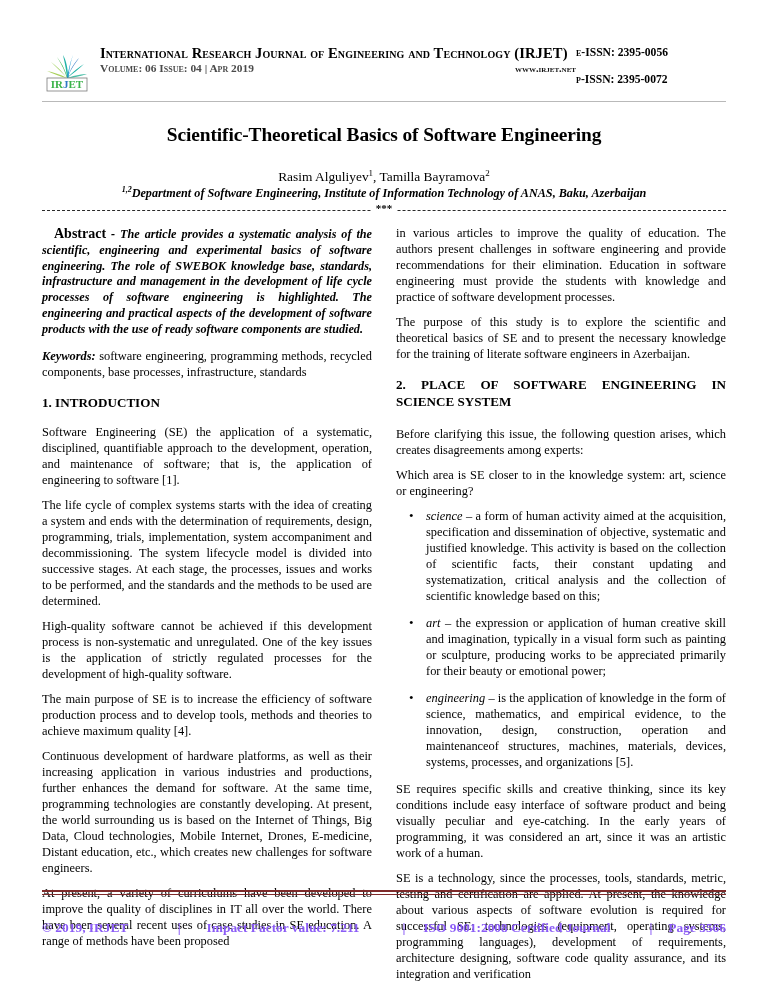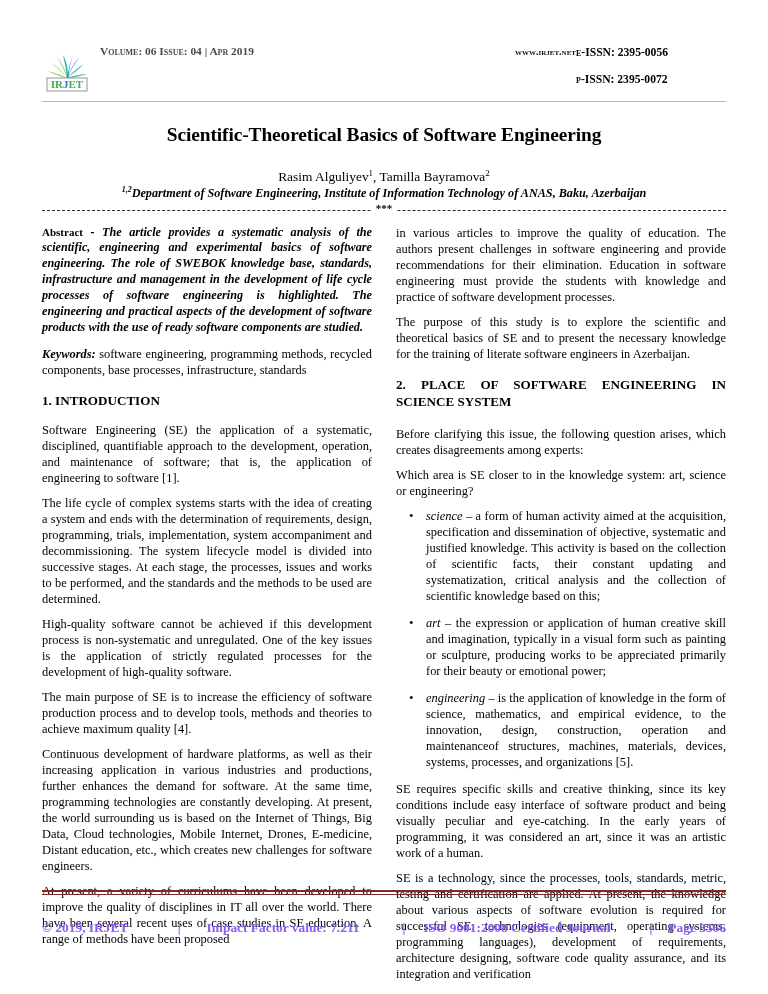--- a/index.html
+++ b/index.html
@@ -163,21 +163,22 @@
     margin: 0 0 10px 0;
     font-size: 12.2px;
     line-height: 1.30;
     text-align: justify;
     font-style: italic;
     font-weight: bold;
   }
   p.abs .lbl {
     font-style: normal;
     font-weight: bold;
-    font-size: 11px;
+    font-size: 14px;
+    margin-left: 12px;
   }
   p.kw {
     margin: 0 0 9px 0;
     font-size: 12.4px;
     line-height: 1.29;
     text-align: justify;
   }
   p.kw .lbl {
     font-style: italic;
     font-weight: bold;
@@ -267,20 +268,21 @@
           <path d="M0,0 C9,-3 15,-4 20,-4 C14,-2 6,0 0.2,0 Z" fill="#4cbfa8"></path>
         </g>
         <rect x="5" y="34" width="40" height="13" fill="#ffffff" stroke="#7a7a7a" stroke-width="0.8"></rect>
         <text x="25" y="44.3" font-family="Liberation Serif, serif" font-size="11" font-weight="bold" text-anchor="middle">
           <tspan fill="#3bb34a">IR</tspan><tspan fill="#2f78c4">J</tspan><tspan fill="#3bb34a">ET</tspan>
         </text>
       </svg>
     </div>
 
     <div class="masthead-text">
+      <div class="journal-title">International Research Journal of Engineering and Technology (IRJET)</div>
       <div class="masthead-sub">
         <span class="volume-line">Volume: 06 Issue: 04 | Apr 2019</span>
         <span class="website">www.irjet.net</span>
       </div>
     </div>
 
     <div class="issn-block">
       <div class="issn-line">e-ISSN: 2395-0056</div>
       <div class="issn-line">p-ISSN: 2395-0072</div>
     </div>

